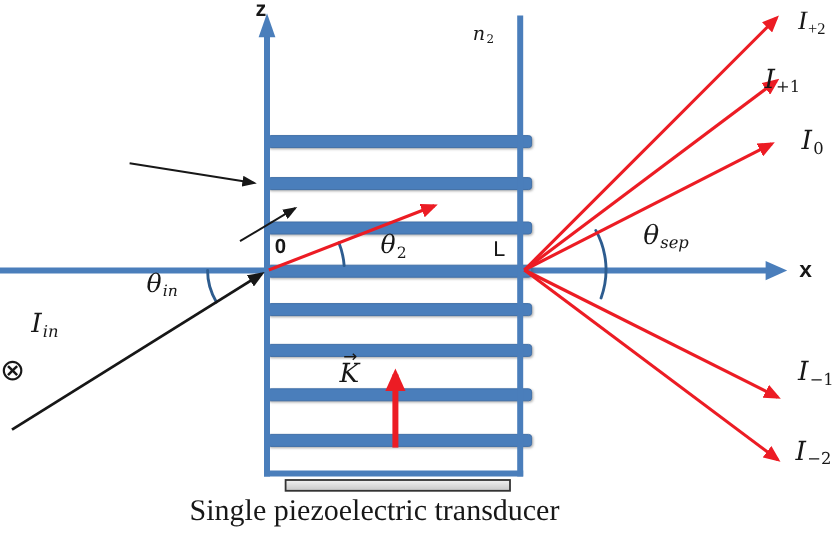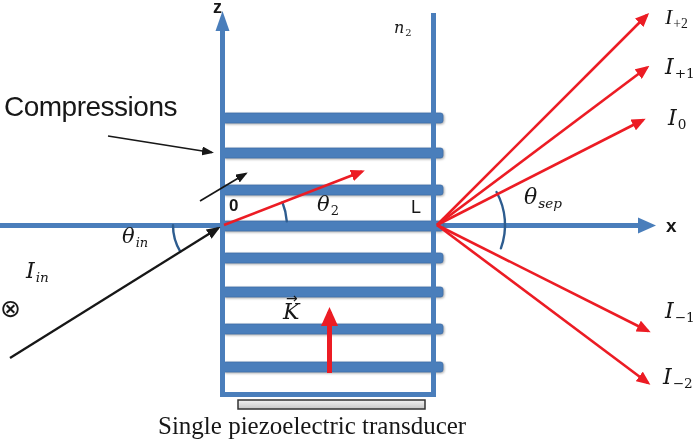--- a/index.html
+++ b/index.html
@@ -109,45 +109,44 @@
 
   <div class="lbl sans bold" style="left:213px;top:-2px;font-size:18px;">z</div>
   <div class="lbl sans bold" style="left:666px;top:216px;font-size:19px;">x</div>
   <div class="lbl sans bold" style="left:229px;top:197px;font-size:17px;">0</div>
   <div class="lbl sans" style="left:411px;top:198px;font-size:18px;">L</div>
 
   <div class="lbl math" style="left:394px;top:20px;font-size:16px;">
     <span>n</span><span class="sub">2</span>
   </div>
 
-  <div class="lbl ann" style="left:4px;top:93px;">Compressions</div>
 
   <div class="lbl math" style="left:317px;top:194px;font-size:21px;">
     <span>θ</span><span class="sub">2</span>
   </div>
   <div class="lbl math" style="left:122px;top:226px;font-size:21px;text-align:center;">
     <span>θ</span><span class="sub-it">in</span>
   </div>
-  <div class="lbl math" style="left:524px;top:186px;font-size:22px;">
+  <div class="lbl math" style="left:536px;top:186px;font-size:22px;">
     <span>θ</span><span class="sub-it">sep</span>
   </div>
 
   <div class="lbl math" style="left:26px;top:260px;">
     <span>I</span><span class="sub-it">in</span>
   </div>
   <div class="lbl sym" style="left:0px;top:296px;">⊗</div>
 
   <div class="lbl math" style="left:283px;top:301px;">
     <span class="vec"><span class="vec-arrow">→</span><span>K</span></span>
   </div>
 
   <div class="lbl math" style="left:665px;top:6px;font-family:Liberation Serif, serif;">
     <span>I</span><span class="sub">+2</span>
   </div>
-  <div class="lbl math" style="left:665px;top:56px;">
+  <div class="lbl math" style="left:637px;top:56px;">
     <span>I</span><span class="sub">+1</span>
   </div>
   <div class="lbl math" style="left:668px;top:107px;">
     <span>I</span><span class="sub">0</span>
   </div>
   <div class="lbl math" style="left:665px;top:300px;">
     <span>I</span><span class="sub">−1</span>
   </div>
   <div class="lbl math" style="left:663px;top:366px;">
     <span>I</span><span class="sub">−2</span>

